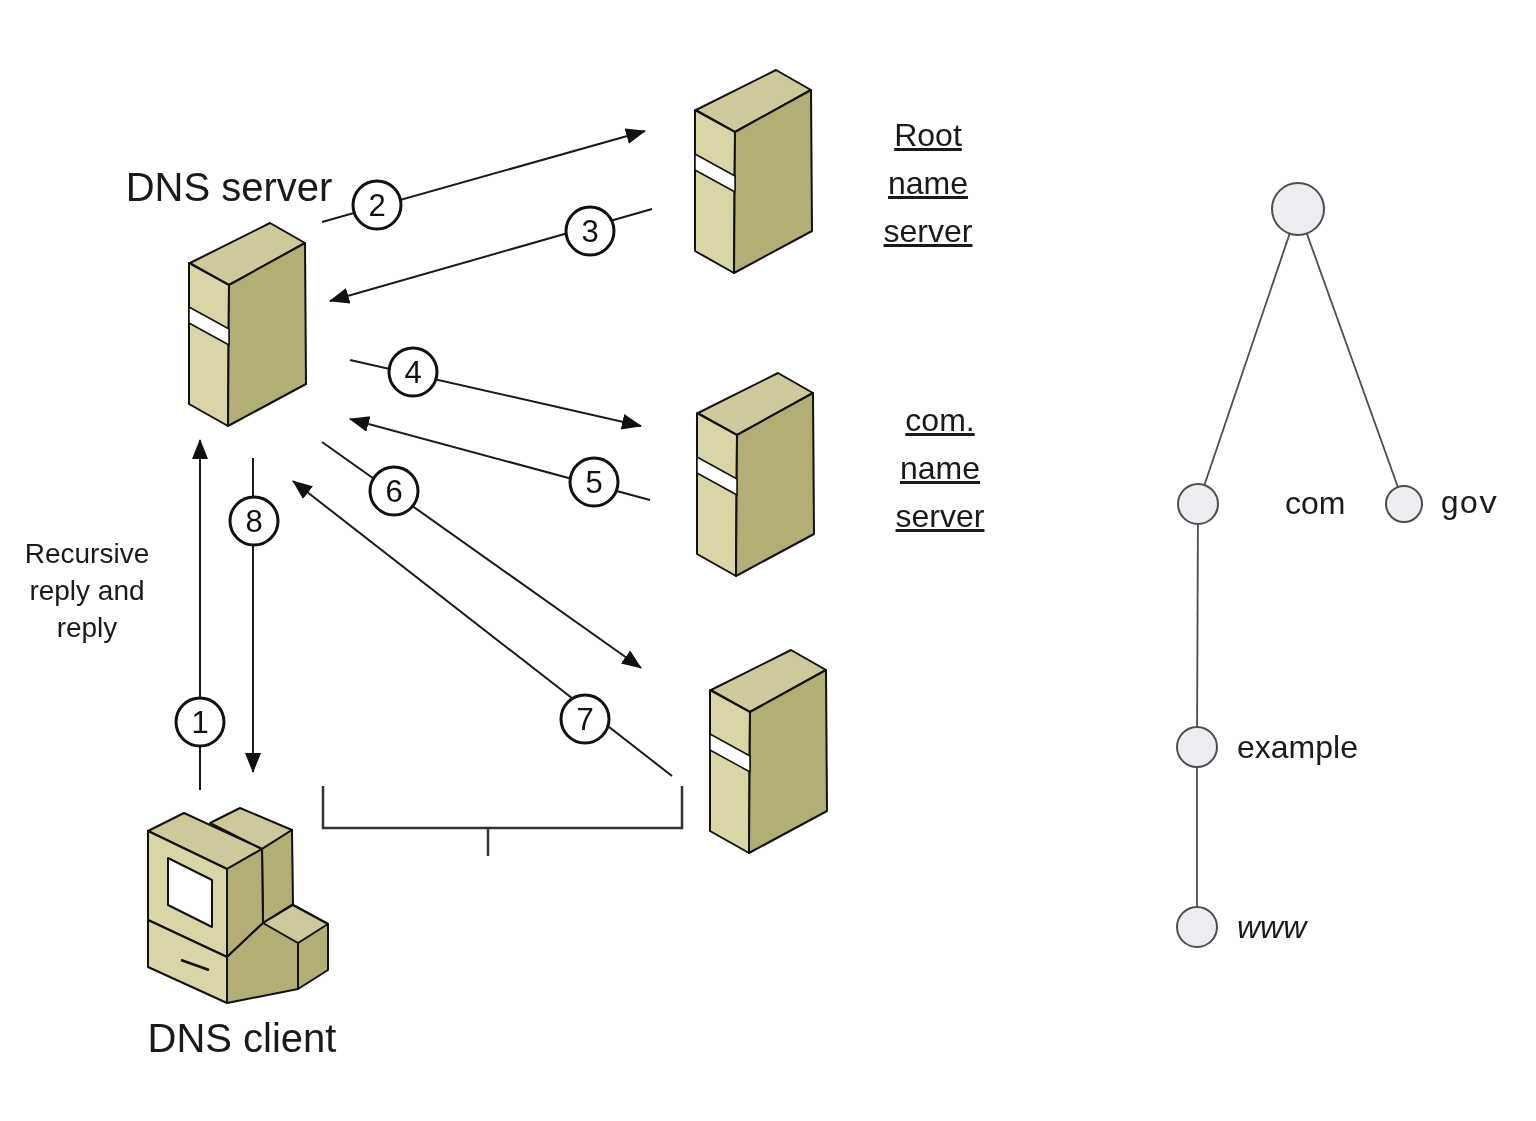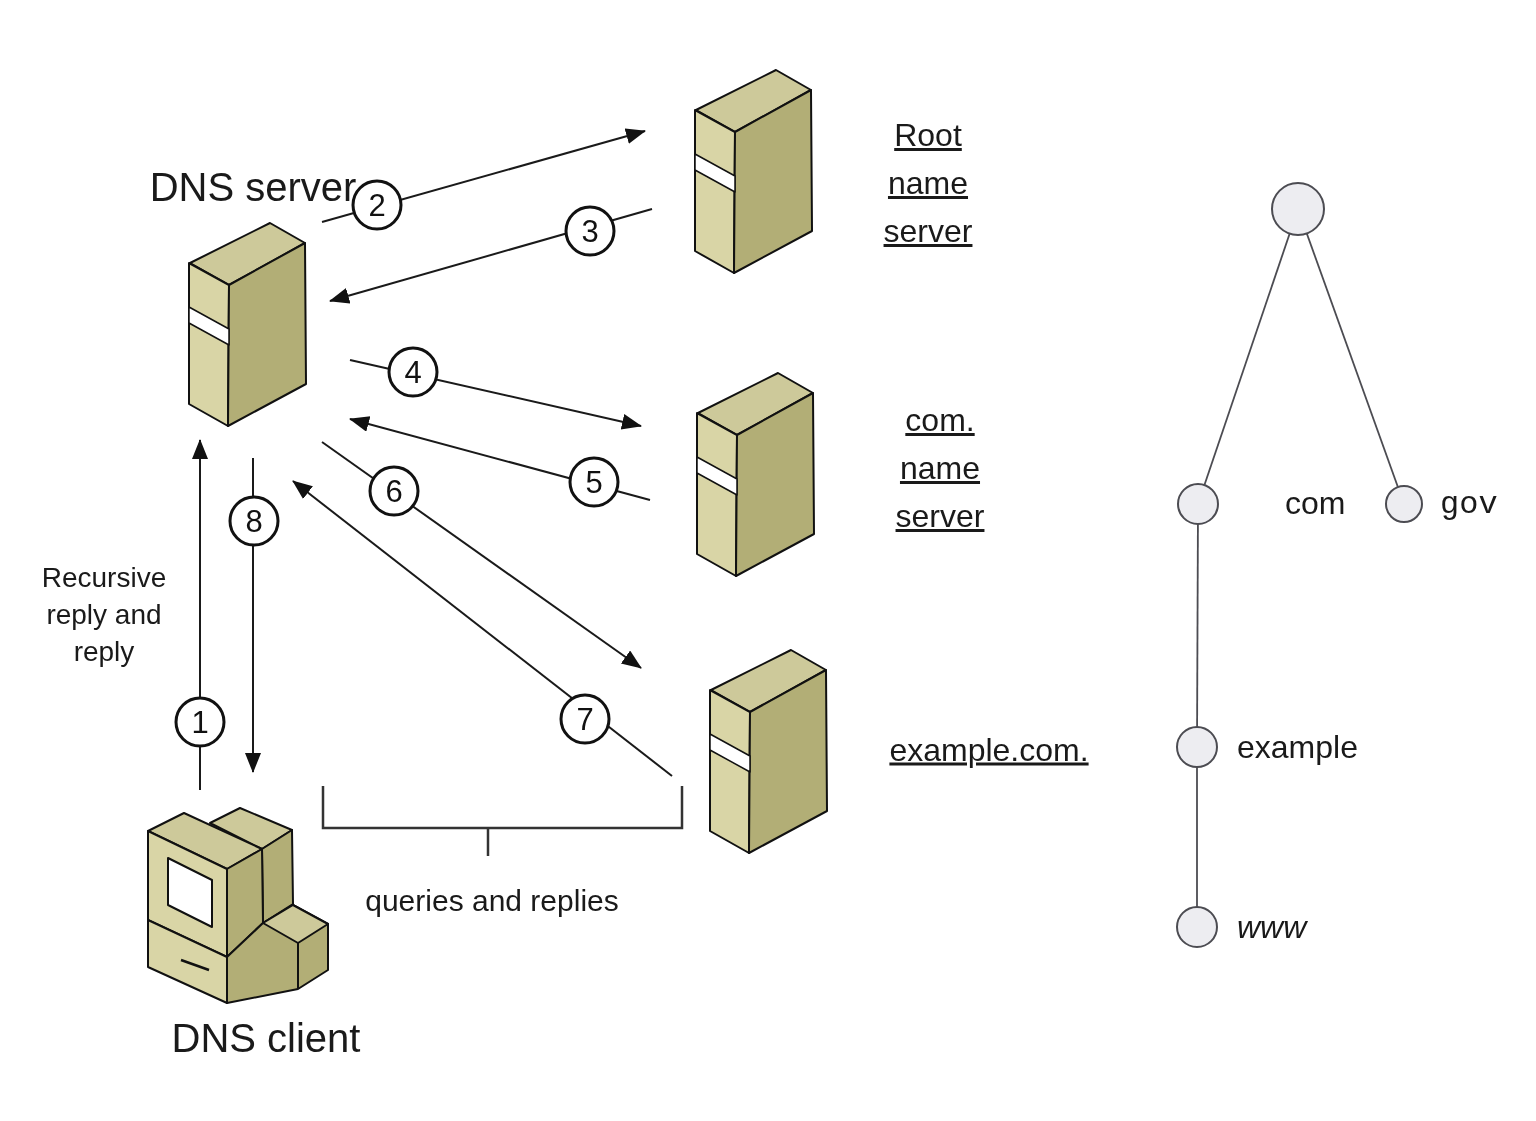--- a/index.html
+++ b/index.html
@@ -5,21 +5,21 @@
   html,body{margin:0;padding:0;background:#fff;}
   .stage{position:relative;width:1536px;height:1121px;background:#ffffff;overflow:hidden;
          font-family:"Liberation Sans", sans-serif;color:#111;}
   svg{position:absolute;left:0;top:0;}
   .lbl{position:absolute;white-space:nowrap;color:#1a1a1a;}
   .center{transform:translate(-50%,-50%);text-align:center;}
   .vcenter{transform:translateY(-50%);}
   .badge{position:absolute;width:45px;height:45px;border:3px solid #111;border-radius:50%;
          background:#fff;display:flex;align-items:center;justify-content:center;
          font-size:31px;line-height:1;transform:translate(-50%,-50%);color:#111;}
-  .big{font-size:40px;margin-left:24px;}
+  .big{font-size:40px;}
   .mid{font-size:32px;line-height:48px;text-decoration:underline;}
   .note{font-size:28px;line-height:37px;}
   .note2{font-size:30px;line-height:42px;}
   .tree-lbl{font-size:32px;}
 </style>
 </head>
 <body>
 
 <div class="stage">
 
@@ -98,31 +98,29 @@
     <div>server</div>
   </div>
 
   <div class="lbl center mid" style="left:940px;top:468px;">
     <div>com.</div>
     <div>name</div>
     <div>server</div>
   </div>
 
   <div class="lbl center mid" style="left:989px;top:750px;line-height:47px;">
-    <div>example.com.</div>
   </div>
 
-  <div class="lbl center note" style="left:104px;top:590px;margin-top:24px;">
+  <div class="lbl center note" style="left:87px;top:590px;">
     <div>Recursive</div>
     <div>reply and</div>
     <div>reply</div>
   </div>
 
   <div class="lbl center note2" style="left:492px;top:901px;">
-    <div>queries and replies</div>
   </div>
 
   <div class="badge" style="left:200px;top:722px;">1</div>
   <div class="badge" style="left:377px;top:205px;">2</div>
   <div class="badge" style="left:590px;top:231px;">3</div>
   <div class="badge" style="left:413px;top:372px;">4</div>
   <div class="badge" style="left:594px;top:482px;">5</div>
   <div class="badge" style="left:394px;top:491px;">6</div>
   <div class="badge" style="left:585px;top:719px;">7</div>
   <div class="badge" style="left:254px;top:521px;">8</div>

